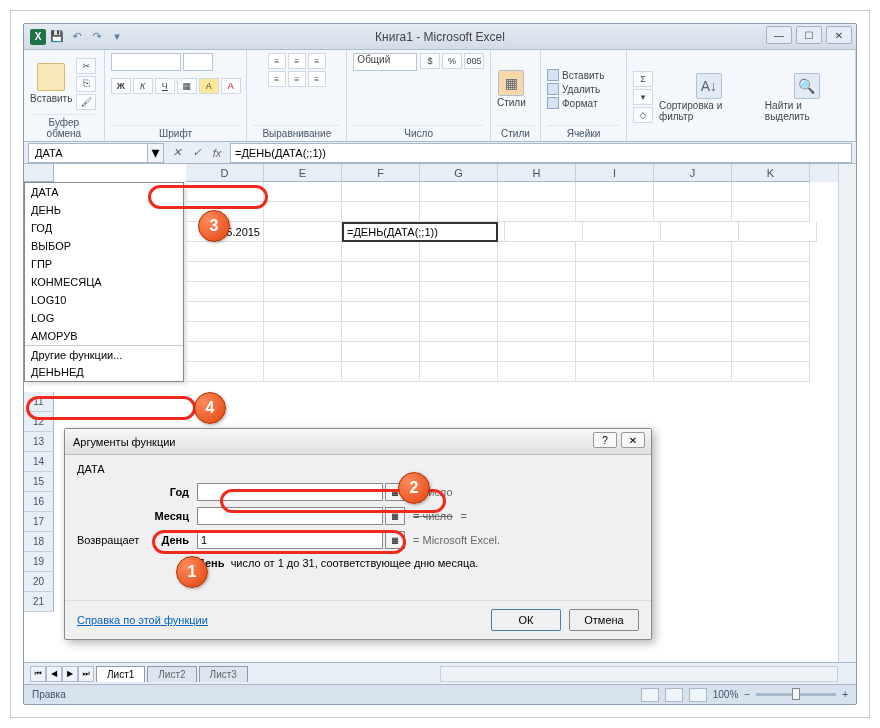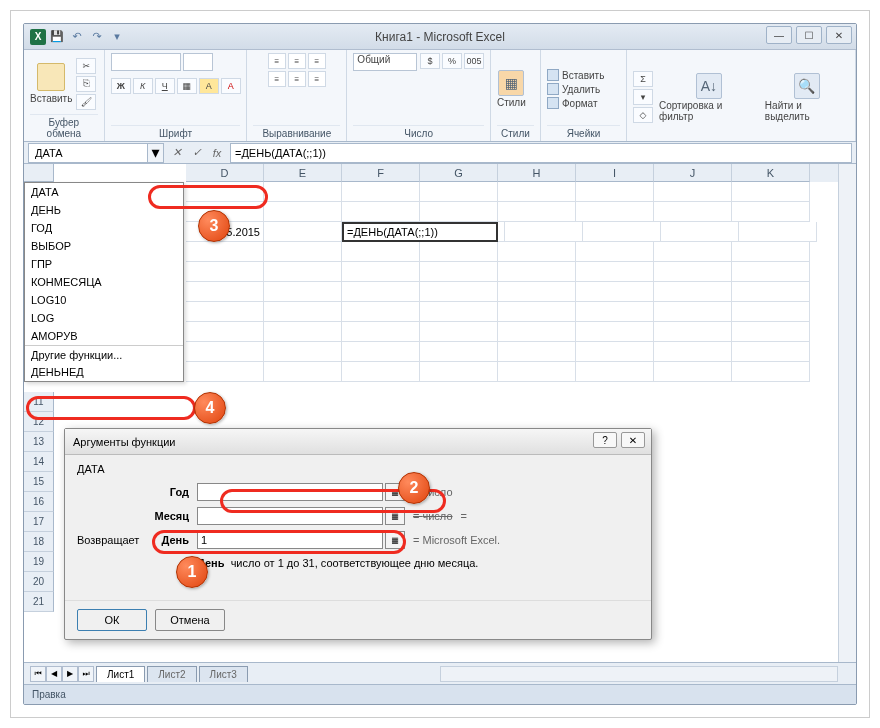--- a/index.html
+++ b/index.html
@@ -384,20 +384,31 @@
       <div class="nav-btn">⏭</div>
     </div>
     <div class="stab">Лист1</div>
     <div class="stab inactive">Лист2</div>
     <div class="stab inactive">Лист3</div>
     <div class="hscroll"></div>
   </div>
 
   <div class="status-bar">
     <span>Правка</span>
+    <div class="status-right">
+      <div class="view-btn"></div>
+      <div class="view-btn"></div>
+      <div class="view-btn"></div>
+      <span>100%</span>
+      <span>−</span>
+      <div class="zoom-slider">
+            <div class="zoom-thumb"></div>
+          </div>
+      <span>+</span>
+    </div>
   </div>
 
   <div class="dialog">
     <div class="dlg-title">
       <span>Аргументы функции</span>
       <div class="dlg-ctrls">
         <div class="dlg-ctrl">?</div>
         <div class="dlg-ctrl">✕</div>
       </div>
     </div>
@@ -422,20 +433,21 @@
         <input class="arg-input" value="1" style="">
         <div class="arg-picker">▦</div>
         <span class="arg-result">= <span>Microsoft Excel.</span></span>
       </div>
       <div class="desc-text" style="padding-left:120px">
         <span class="desc-bold">День</span>&nbsp;
         <span>число от 1 до 31, соответствующее дню месяца.</span>
       </div>
     </div>
     <div class="dlg-footer">
+      <span class="dlg-link">Справка по этой функции</span>
       <button class="dlg-btn primary">ОК</button>
       <button class="dlg-btn">Отмена</button>
     </div>
   </div>
 
   <div class="highlight-ring" style="top:161px; left:124px; width:120px; height:24px;"></div>
   <div class="highlight-ring" style="top:372px; left:2px; width:170px; height:24px;"></div>
   <div class="highlight-ring" style="top:465px; left:196px; width:226px; height:24px;"></div>
   <div class="highlight-ring" style="top:506px; left:128px; width:254px; height:24px;"></div>
 

